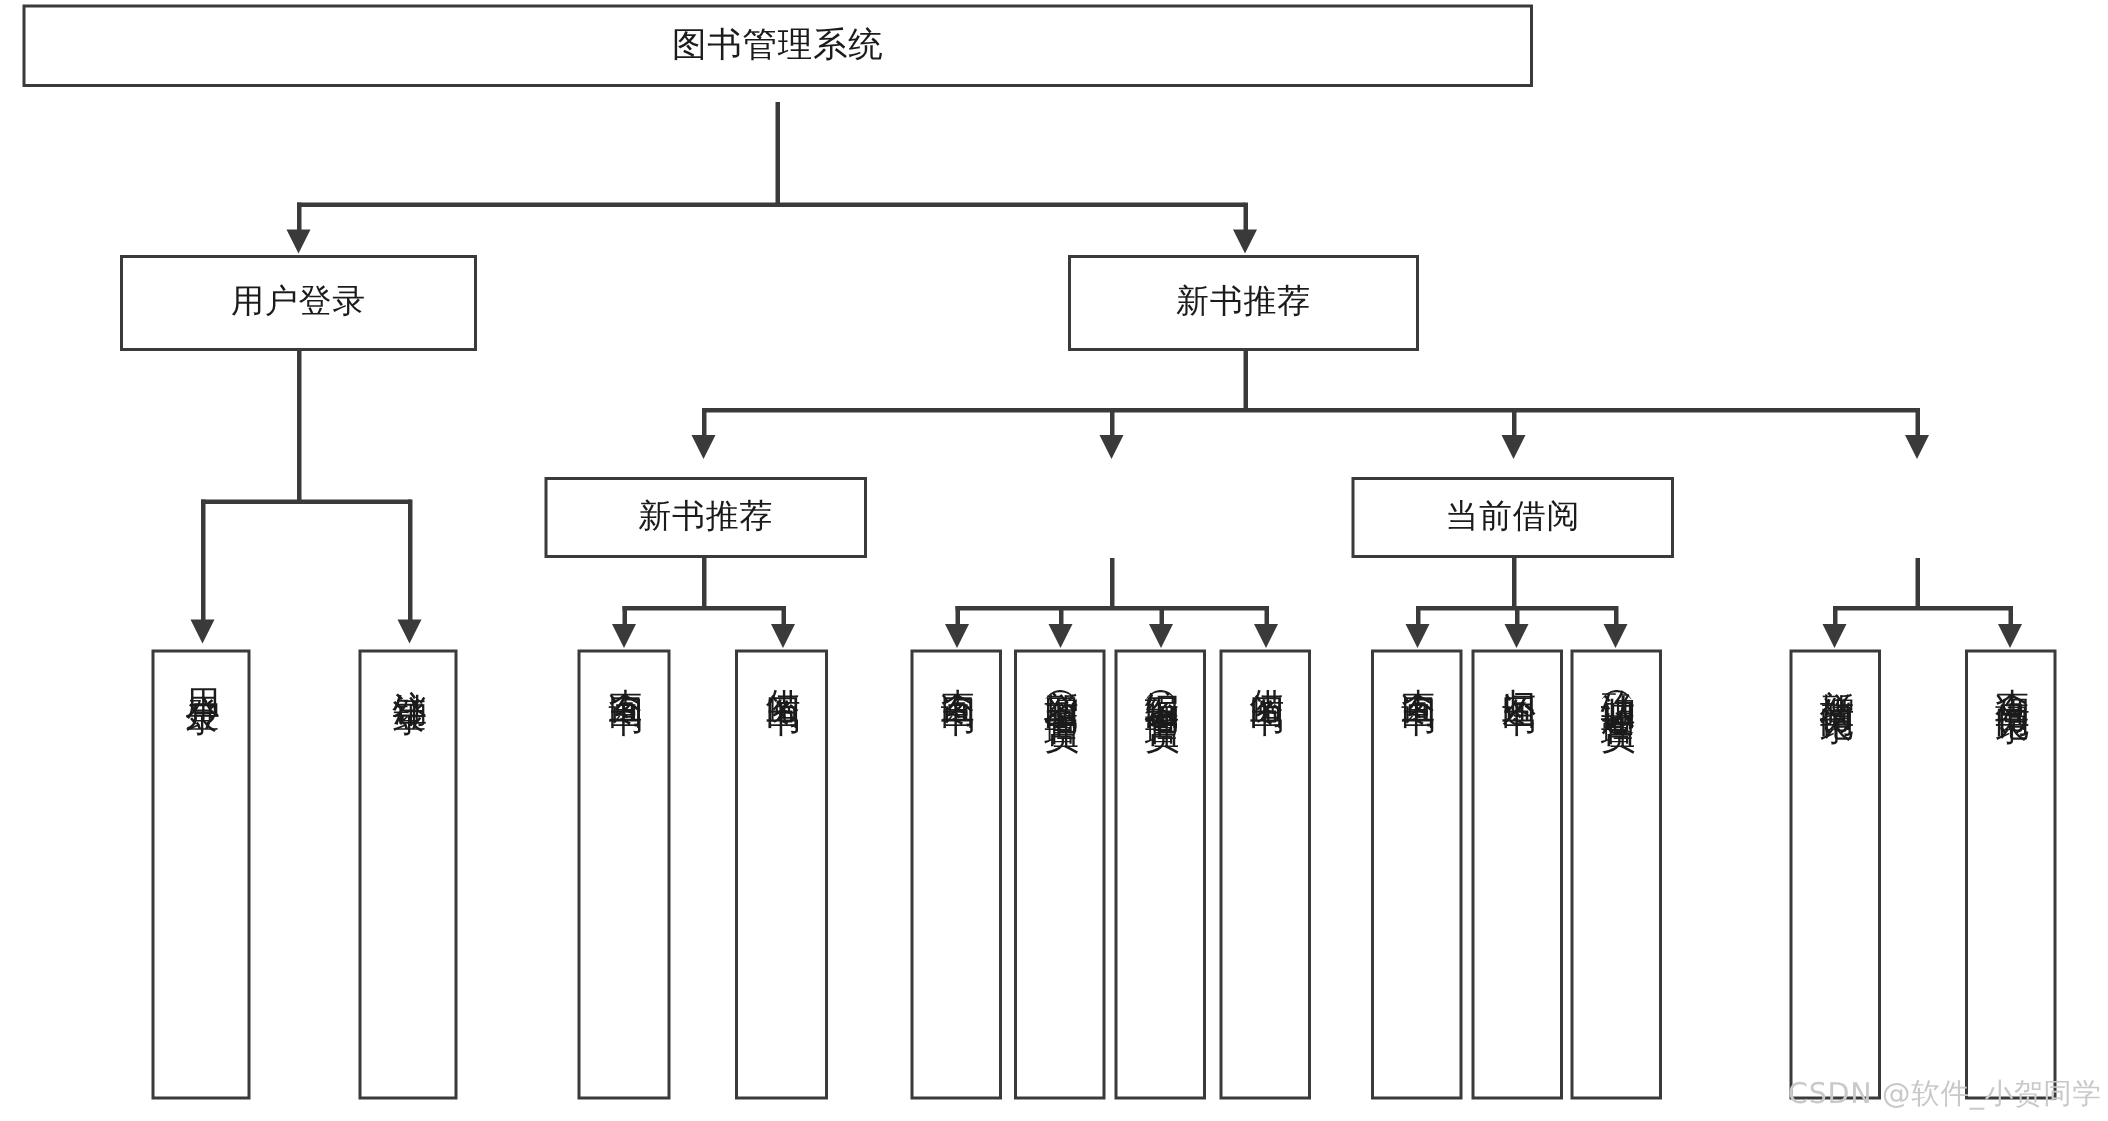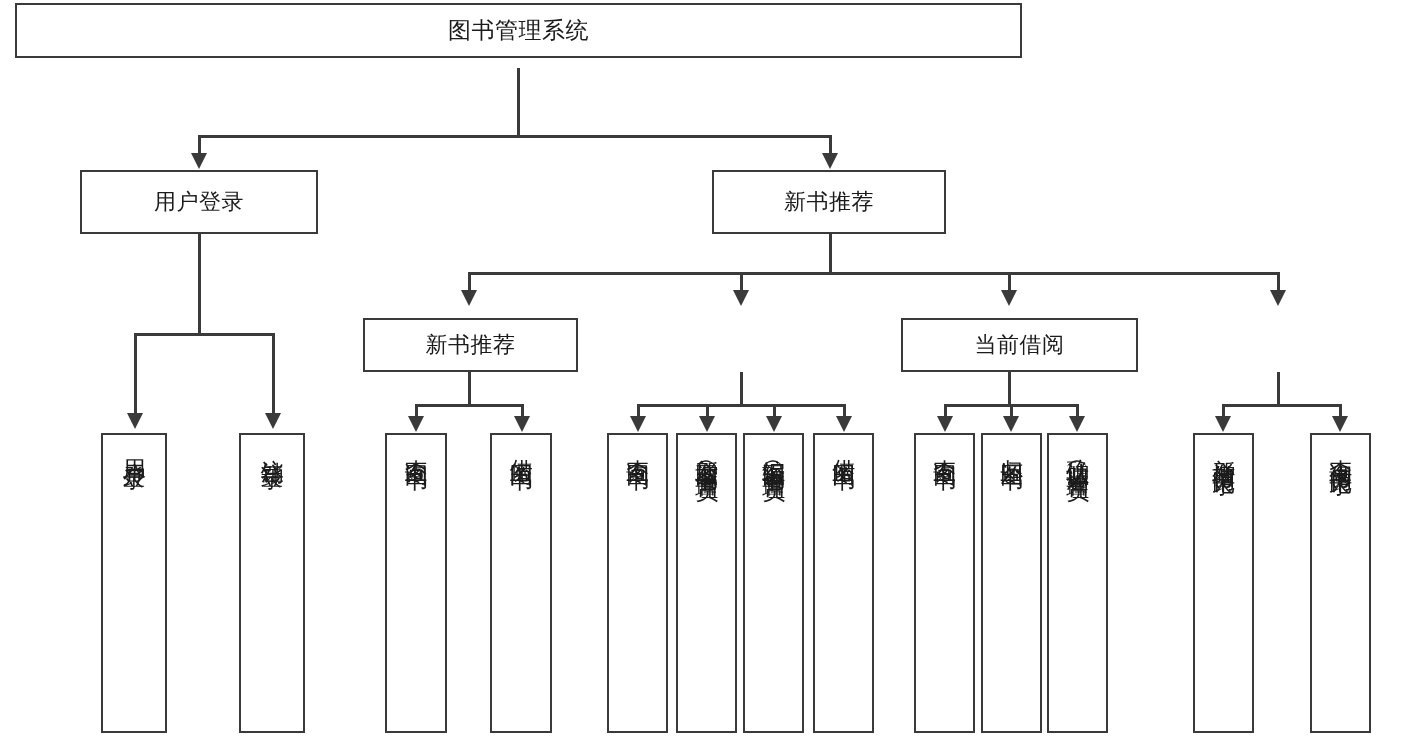--- a/index.html
+++ b/index.html
@@ -113,21 +113,21 @@
   <div class="vline" style="left:740px; top:272px; height:20px;"></div>
   <div class="arrow" style="left:733px; top:290px;"></div>
   <div class="vline" style="left:1008px; top:272px; height:20px;"></div>
   <div class="arrow" style="left:1001px; top:290px;"></div>
   <div class="vline" style="left:1277px; top:272px; height:20px;"></div>
   <div class="arrow" style="left:1270px; top:290px;"></div>
 
   <div class="node h" id="node-new-book-recommend" style="left:363px; top:318px; width:215px; height:54px;">
     <span class="label">新书推荐</span>
   </div>
-  <div class="node h" id="node-current-borrow" style="left:901px; top:318px; width:237px; height:54px;">
+  <div class="node h" id="node-current-borrow" style="left:901px; top:318px; width:215px; height:54px;">
     <span class="label">当前借阅</span>
   </div>
 
   <div class="vline" style="left:468px; top:372px; height:34px;"></div>
   <div class="hline" style="left:415px; top:404px; width:108px;"></div>
   <div class="vline" style="left:415px; top:404px; height:14px;"></div>
   <div class="arrow" style="left:408px; top:416px;"></div>
   <div class="vline" style="left:521px; top:404px; height:14px;"></div>
   <div class="arrow" style="left:514px; top:416px;"></div>
 
@@ -195,14 +195,15 @@
     <span class="label">确认归还（管理员）</span>
   </div>
 
   <div class="node v" style="left:1193px; top:433px; width:61px; height:300px;">
     <span class="label">新增借阅记录</span>
   </div>
   <div class="node v" style="left:1310px; top:433px; width:61px; height:300px;">
     <span class="label">查询借阅记录</span>
   </div>
 
+  <div id="watermark" style="left:1192px; top:716px;">CSDN @软件_小贺同学</div>
 
 </div>
 
 </body></html>

